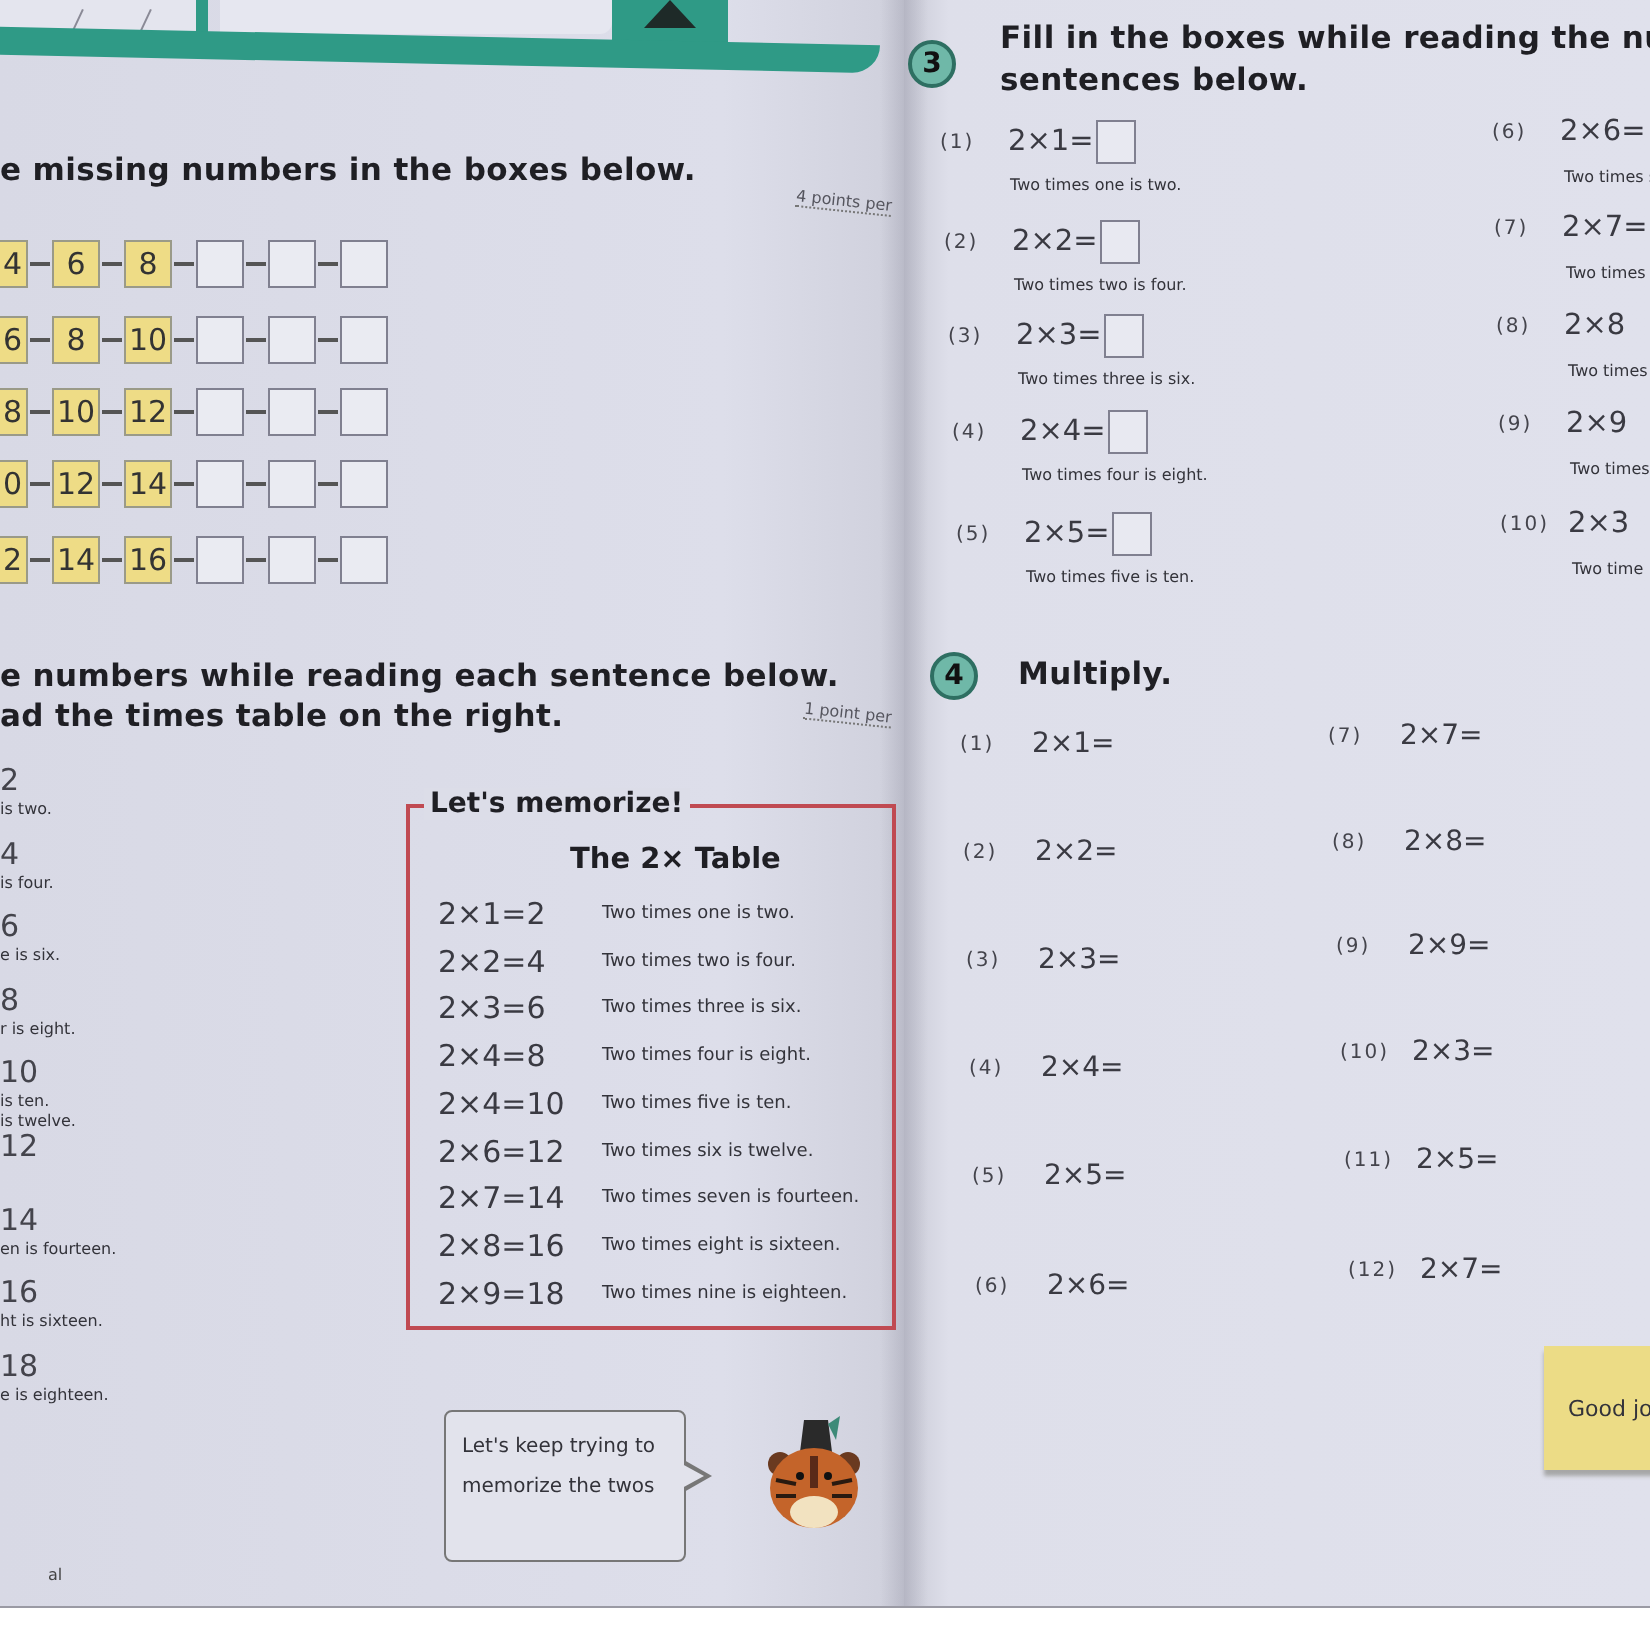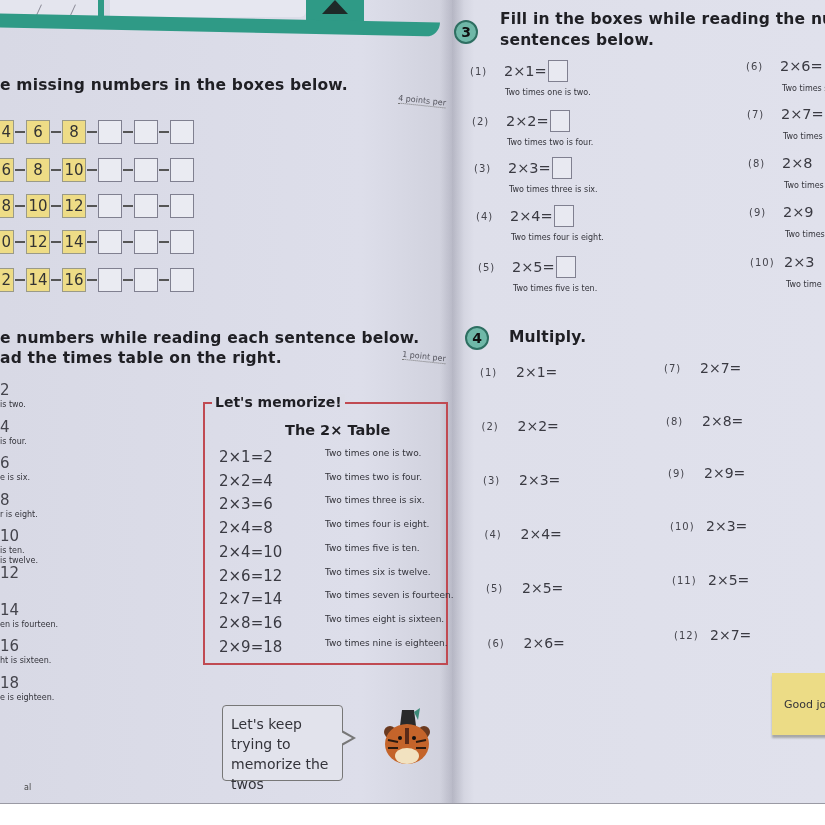--- a/index.html
+++ b/index.html
@@ -38,27 +38,27 @@
   
   .leftnum { position: absolute; left: 0; font-size: 15px; color: #44444c; line-height: 16px; }
   .leftsent { position: absolute; left: 0; font-size: 8px; color: #33333a; }
 
   
   .memo-box { position: absolute; left: 203px; top: 402px; width: 245px; height: 263px;
               border: 2px solid #c04a52; border-top: none; }
   .memo-topline { position: absolute; left: 203px; top: 402px; width: 244px; height: 2px; background: #c04a52; }
   .memo-title { position: absolute; left: 212px; top: 394px; background: #dcdde8; padding: 0 3px; font-weight: bold; font-size: 14px; color: #1f1f24; }
   .memo-subtitle { position: absolute; left: 285px; top: 422px; font-weight: bold; font-size: 14.5px; color: #1f1f24; }
-  .memo-row { position: absolute; left: 219px; display: flex; align-items: flex-start; gap: 24px; }
+  .memo-row { position: absolute; left: 219px; display: flex; align-items: center; }
   .memo-eq { width: 82px; font-size: 15px; color: #3a3a42; }
   .memo-sent { font-size: 9px; color: #33333a; }
 
   
   .bubble { position: absolute; left: 222px; top: 705px; width: 121px; height: 76px; border: 1.5px solid #777; border-radius: 4px; background: #e2e3ec;
-            padding: 8px 8px; font-size: 14px; line-height: 20px; color: #33333a; }
+            padding: 8px 8px; font-size: 10px; line-height: 20px; color: #33333a; }
   .bubble-tail { position: absolute; left: 342px; top: 730px; width: 0; height: 0;
                  border-top: 8px solid transparent; border-bottom: 8px solid transparent; border-left: 14px solid #777; }
   .bubble-tail-in { position: absolute; left: 341px; top: 732px; width: 0; height: 0;
                     border-top: 6px solid transparent; border-bottom: 6px solid transparent; border-left: 11px solid #e2e3ec; }
   .tiger { position: absolute; left: 380px; top: 708px; width: 54px; height: 60px; }
 
   
   .num-badge { position: absolute; width: 24px; height: 24px; border-radius: 50%; background: #6fb8a8; border: 2px solid #2e6f62;
                display: flex; align-items: center; justify-content: center; font-weight: bold; font-size: 14px; color: #111; }
   .fill-item { position: absolute; display: flex; align-items: center; }

